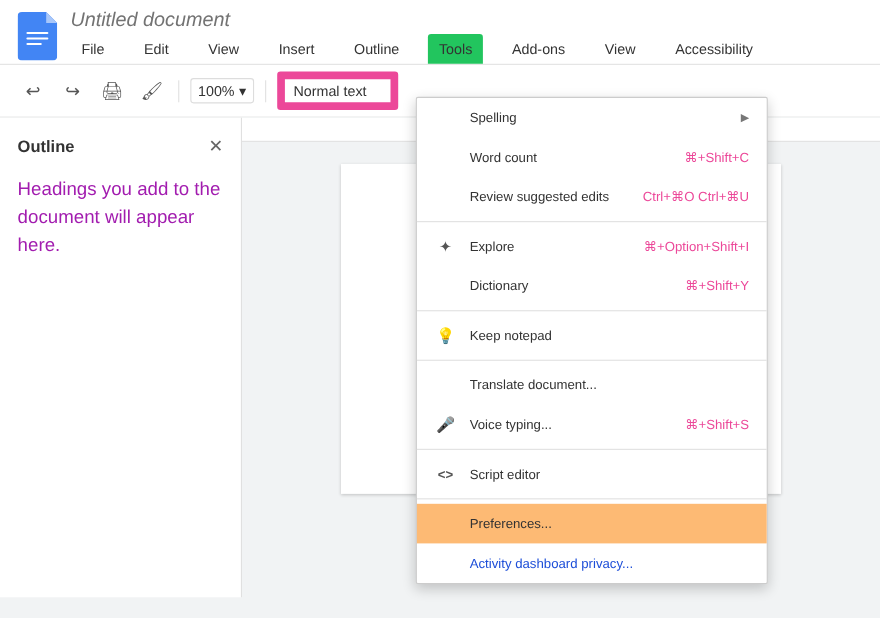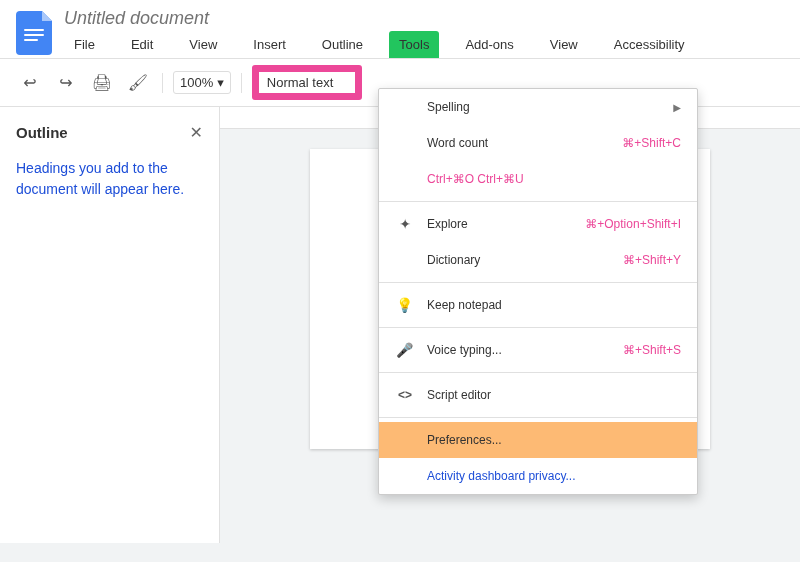--- a/index.html
+++ b/index.html
@@ -128,22 +128,22 @@
       font-size: 15px;
       font-weight: 600;
       color: #333;
     }
     .outline-close {
       cursor: pointer;
       color: #666;
       font-size: 16px;
     }
     .outline-empty {
-      font-size: 14px;
-      color: #1d4ed8;
+      font-size: 17px;
+      color: #a21caf;
       line-height: 1.5;
     }
 
     
     .doc-area {
       flex: 1;
       background: #f1f3f4;
       position: relative;
     }
     .ruler {
@@ -285,20 +285,21 @@
   </div>
 
   <div class="dropdown-item">
     <span class="item-icon"></span>
     <span class="item-label">Word count</span>
     <span class="item-shortcut">⌘+Shift+C</span>
   </div>
 
   <div class="dropdown-item">
     <span class="item-icon"></span>
+    <span class="item-label">Review suggested edits</span>
     <span class="item-shortcut">Ctrl+⌘O Ctrl+⌘U</span>
   </div>
   <div class="dropdown-separator"></div>
 
   <div class="dropdown-item">
     <span class="item-icon">✦</span>
     <span class="item-label">Explore</span>
     <span class="item-shortcut">⌘+Option+Shift+I</span>
   </div>
 
@@ -308,20 +309,24 @@
     <span class="item-shortcut">⌘+Shift+Y</span>
   </div>
   <div class="dropdown-separator"></div>
 
   <div class="dropdown-item">
     <span class="item-icon">💡</span>
     <span class="item-label">Keep notepad</span>
   </div>
   <div class="dropdown-separator"></div>
 
+  <div class="dropdown-item">
+    <span class="item-icon"></span>
+    <span class="item-label">Translate document...</span>
+  </div>
 
   <div class="dropdown-item">
     <span class="item-icon">🎤</span>
     <span class="item-label">Voice typing...</span>
     <span class="item-shortcut">⌘+Shift+S</span>
   </div>
   <div class="dropdown-separator"></div>
 
   <div class="dropdown-item">
     <span class="item-icon" style="font-size:12px;font-weight:bold;">&lt;&gt;</span>

